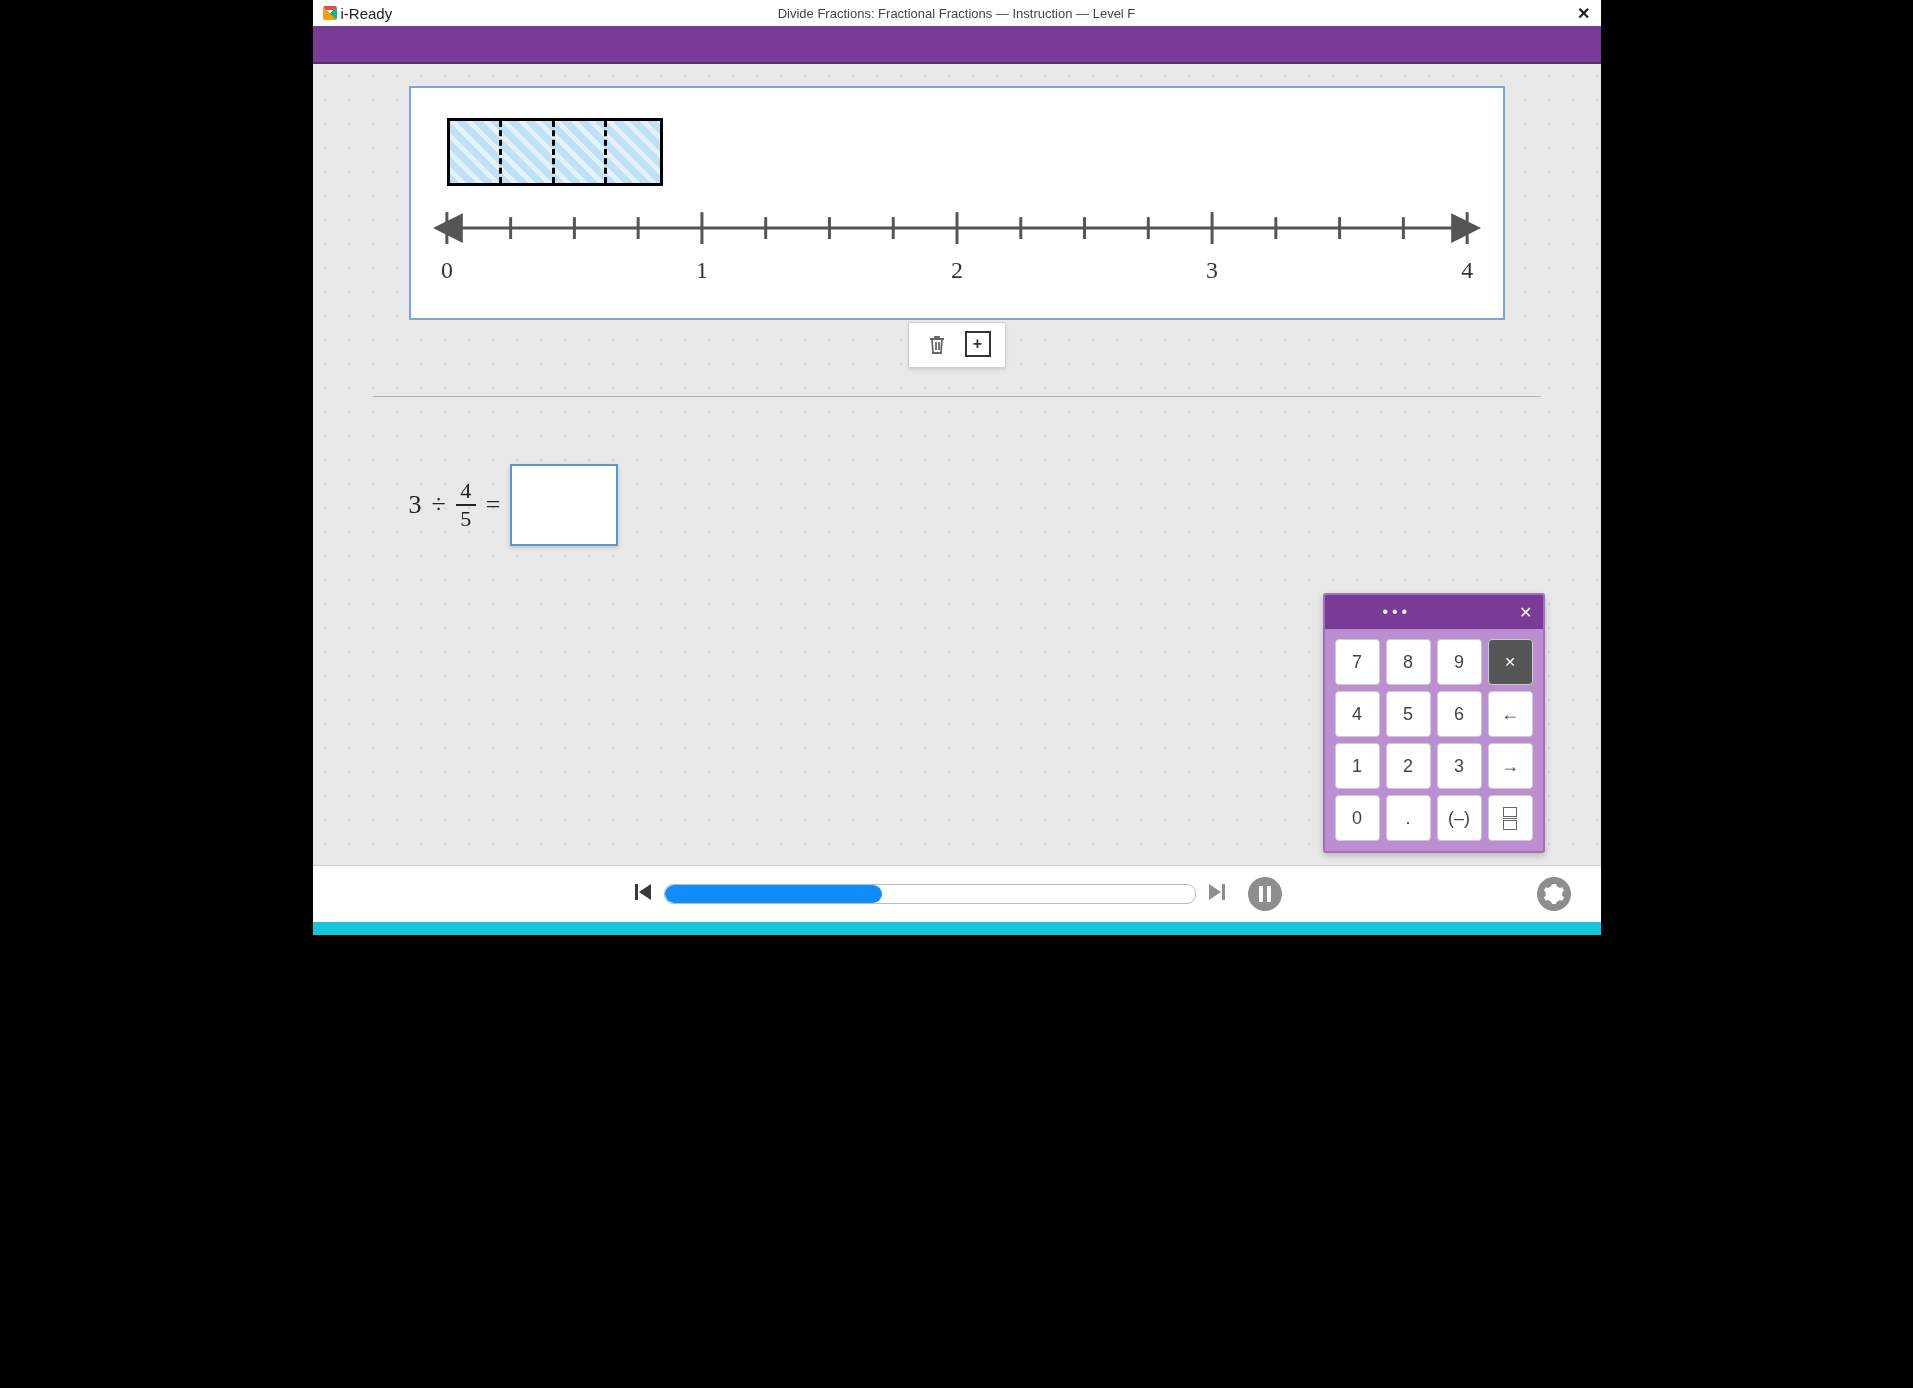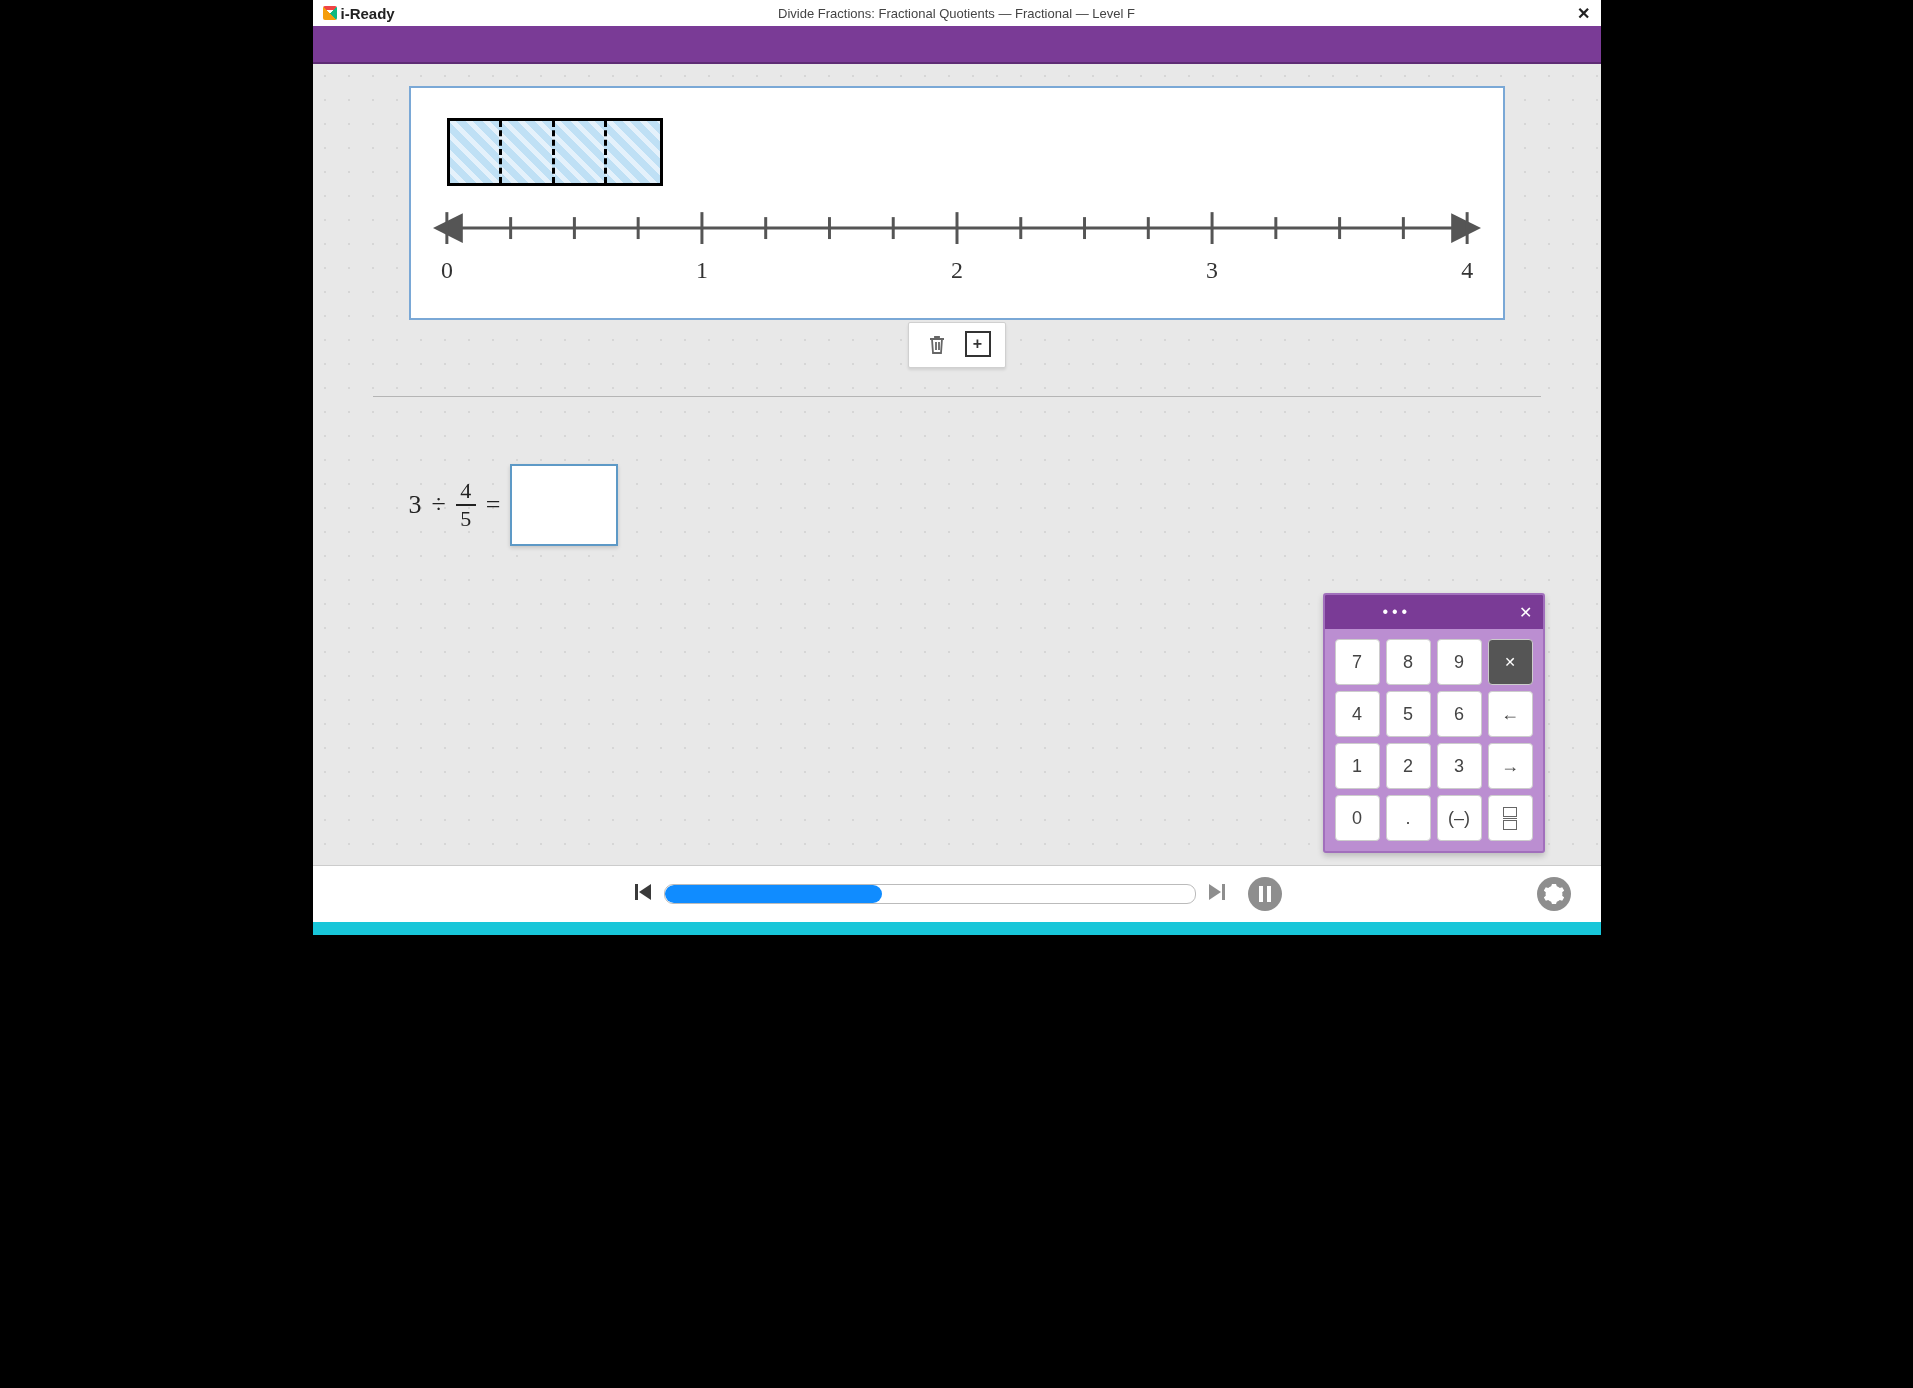--- a/index.html
+++ b/index.html
@@ -22,21 +22,21 @@
     background:#fff;
     display:flex;
     align-items:center;
     justify-content:space-between;
     padding:0 10px;
     color:#444;
     font-size:13px;
     position:relative;
   }
   .topbar .brand{
-    font-weight:bold;
+    font-weight:normal;
     color:#222;
     font-size:15px;
     display:flex;
     align-items:center;
     gap:4px;
   }
   .topbar .cube{
     width:14px;height:14px;display:inline-block;
     background-image:
       linear-gradient(45deg,#f59e0b 50%, transparent 50%),
@@ -196,21 +196,21 @@
 </head>
 <body>
 
 <div class="viewport">
 
   <div class="topbar">
     <span class="brand">
       <span class="cube"></span>
       <span>i-Ready</span>
     </span>
-    <span class="title">Divide Fractions: Fractional Quotients — Fractional — Level F</span>
+    <span class="title">Divide Fractions: Fractional Fractions — Instruction — Level F</span>
     <span class="close">✕</span>
   </div>
 
   <div class="purplebar"></div>
 
   <div class="content">
 
     <div class="workpanel">
 
       <div class="fraction-block">

